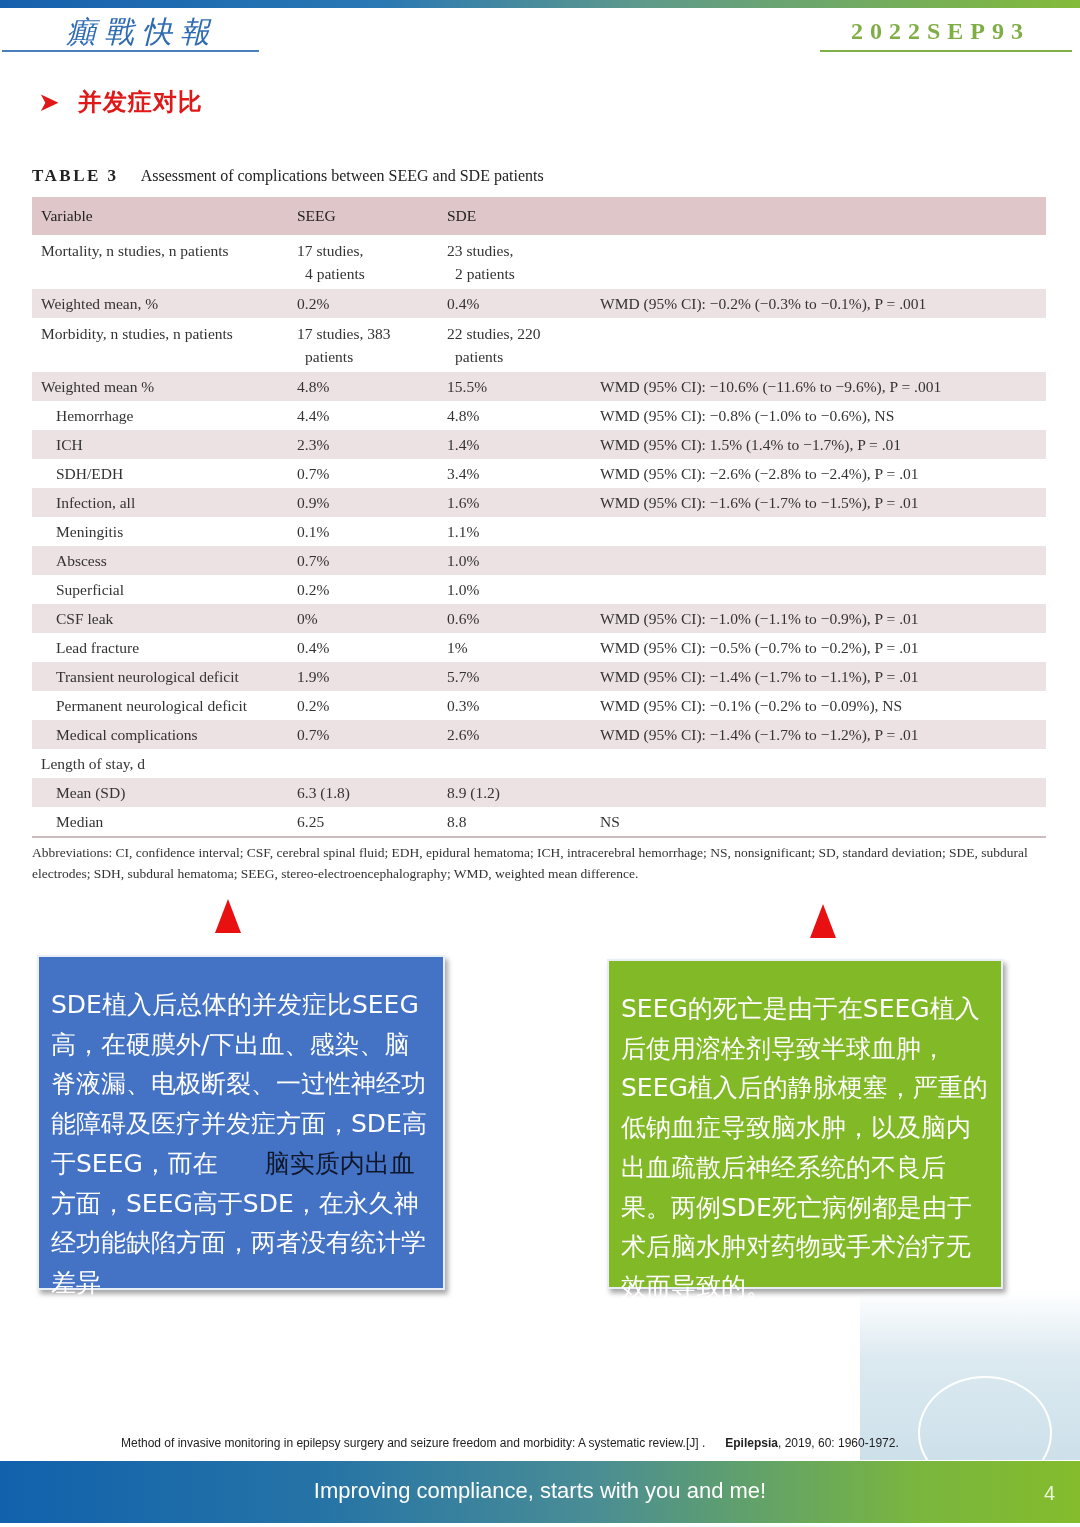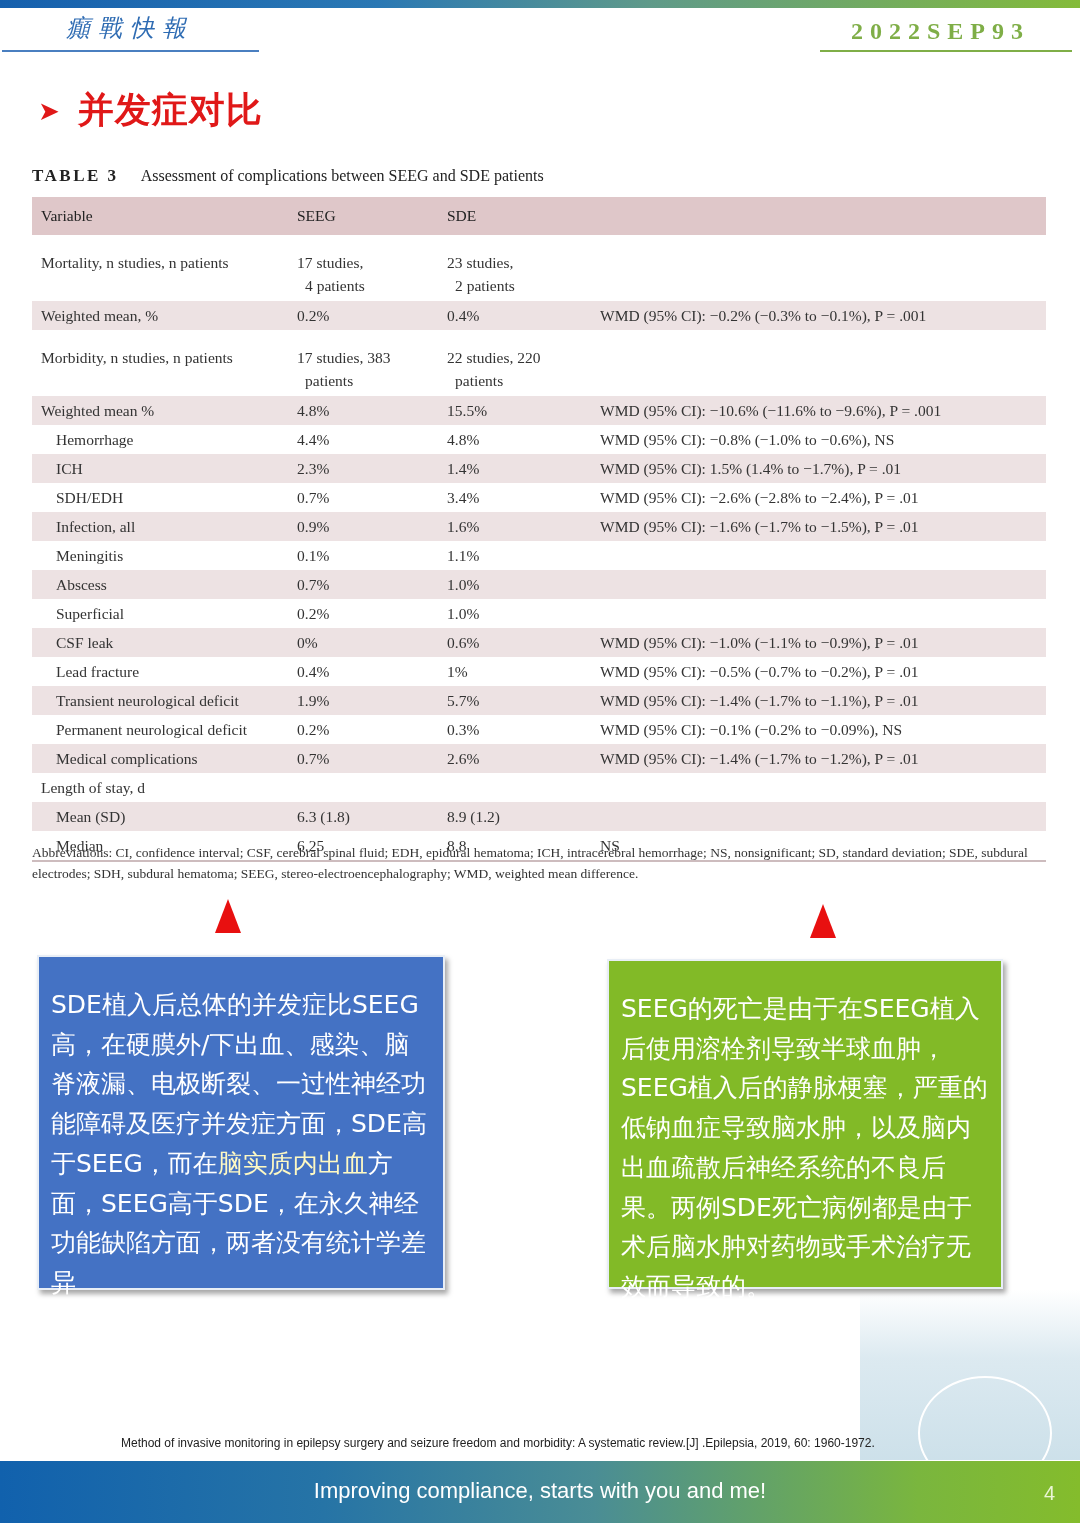--- a/index.html
+++ b/index.html
@@ -7,48 +7,48 @@
       width: 1080px; height: 1527px; position: relative; overflow: hidden;
       background: #ffffff;
       font-family: "Liberation Serif", "DejaVu Serif", serif;
     }
     .top-bar {
       position: absolute; left: 0; top: 0; width: 1080px; height: 8px;
       background: linear-gradient(90deg, #1660ad 0%, #2a78b4 35%, #5f9a8a 60%, #84bb3a 100%);
     }
     .brand {
       position: absolute; left: 66px; top: 12px;
-      font-family: "DejaVu Serif", serif; font-size: 24px; color: #2f6cb3;
+      font-family: "DejaVu Serif", serif; font-size: 30px; color: #2f6cb3;
       letter-spacing: 8px; font-style: italic;
     }
     .brand-line { position: absolute; left: 2px; top: 50px; width: 257px; height: 2px; background: #4a7fc0; }
     .issue {
       position: absolute; right: 50px; top: 18px;
       font-family: "Liberation Serif", serif; font-weight: bold; font-size: 24px;
       color: #7fae47; letter-spacing: 7px;
     }
     .issue-line { position: absolute; left: 820px; top: 50px; width: 252px; height: 2px; background: #7fae47; }
 
     .section-title { position: absolute; left: 38px; top: 86px; display: flex; align-items: center; }
     .section-title .arrow { color: #e01818; font-size: 26px; margin-right: 18px; font-family: "DejaVu Sans", sans-serif; }
-    .section-title .txt { color: #e01818; font-weight: bold; font-size: 36px; font-family: Liberation Sans, sans-serif; letter-spacing: 1px; }
+    .section-title .txt { color: #e01818; font-weight: bold; font-size: 24px; font-family: Liberation Sans, sans-serif; letter-spacing: 1px; }
 
     .table-caption { position: absolute; left: 32px; top: 166px; font-size: 16px; color: #222; display: flex; align-items: baseline; text-align: right; }
     .table-caption .num { font-weight: bold; font-size: 17px; letter-spacing: 2.5px; margin-right: 22px; }
 
     .data-table {
       position: absolute; left: 32px; top: 197px; width: 1014px;
       border-collapse: collapse; font-size: 15.5px; color: #333;
     }
     .data-table th {
       background: #dfc7c9; text-align: left; font-weight: normal; height: 38px; padding: 0 0 0 9px; color: #222;
     }
     .data-table td { padding: 0 0 0 9px; height: 29px; vertical-align: middle; line-height: 23px; }
     .data-table tr.shaded td { background: #ede2e3; }
-    .data-table tr.tall td { height: 50px; vertical-align: top; padding-top: 16px; }
+    .data-table tr.tall td { height: 50px; vertical-align: top; padding-top: 4px; }
     .data-table td.indent { padding-left: 24px; }
     .data-table tr.last td { border-bottom: 2px solid #cdbcbe; }
     .data-table .c1 { width: 247px; }
     .data-table .c2 { width: 141px; }
     .data-table .c3 { width: 144px; }
     .sub { display: block; padding-left: 8px; }
 
     .abbrev {
       position: absolute; left: 32px; top: 842px; width: 1010px;
       font-size: 13.5px; line-height: 21px; color: #333;
@@ -56,38 +56,38 @@
 
     .tri { position: absolute; width: 0; height: 0; border-left: 13px solid transparent; border-right: 13px solid transparent; border-bottom: 34px solid #e81010; }
 
     .note-box {
       position: absolute; color: #ffffff; font-family: "DejaVu Sans", sans-serif;
       font-size: 25px; line-height: 39.7px; padding: 28px 12px 0 12px; box-sizing: border-box;
       box-shadow: 3px 4px 5px rgba(0,0,0,0.35); border: 2px solid #e8eef6;
     }
     .note-blue { left: 37px; top: 955px; width: 408px; height: 335px; background: #4472c4; }
     .note-green { left: 607px; top: 959px; width: 396px; height: 330px; background: #82ba27; padding-top: 28px; }
-    .hl { color: #fef9c3; }
+    .hl { color: #0f172a; margin-left: 47px; }
 
     .deco {
       position: absolute; left: 860px; top: 1290px; width: 220px; height: 170px;
       background: linear-gradient(180deg, rgba(255,255,255,0) 0%, #d6e6ee 40%, #c4dbe6 100%);
       opacity: 0.85;
     }
     .deco-circle {
       position: absolute; left: 918px; top: 1376px; width: 130px; height: 110px;
       border: 2px solid #ffffff; border-radius: 50%;
     }
     .deco-text { position: absolute; left: 935px; top: 1475px; font-family: Liberation Serif, serif; font-size: 30px; color: rgba(255,255,255,0.8); }
 
     .citation {
       position: absolute; left: 121px; top: 1436px; font-family: "Liberation Sans", sans-serif;
       font-size: 12px; color: #222;
     }
-    .citation b { font-weight: normal; }
+    .citation b { font-weight: bold; margin-left: 20px; }
 
     .footer {
       position: absolute; left: 0; top: 1461px; width: 1080px; height: 62px;
       background: linear-gradient(90deg, #1161ad 0%, #2674a6 30%, #4a8d95 55%, #7ab63e 85%, #84bc2c 100%);
     }
     .footer-text {
       position: absolute; left: 0; width: 1080px; top: 1478px; text-align: center;
       font-family: "Liberation Sans", sans-serif; font-size: 22px; color: #ffffff;
     }
     .page-num {

